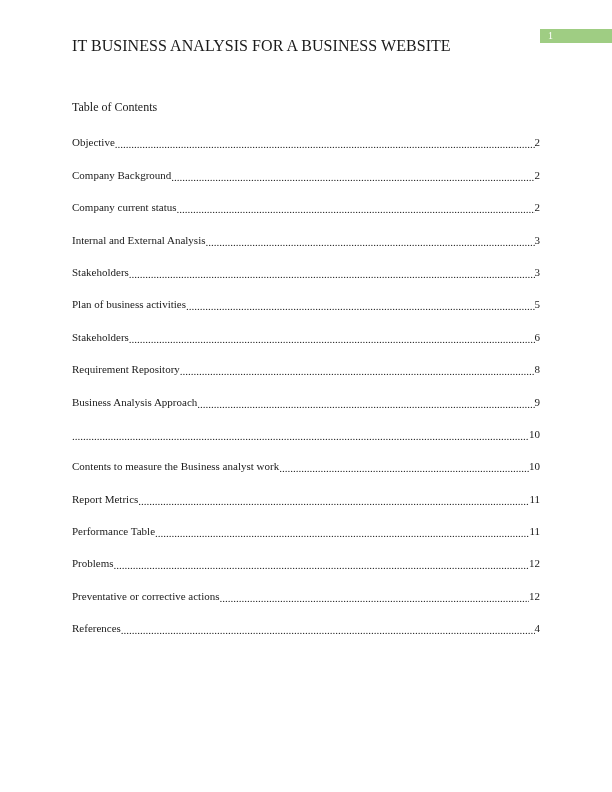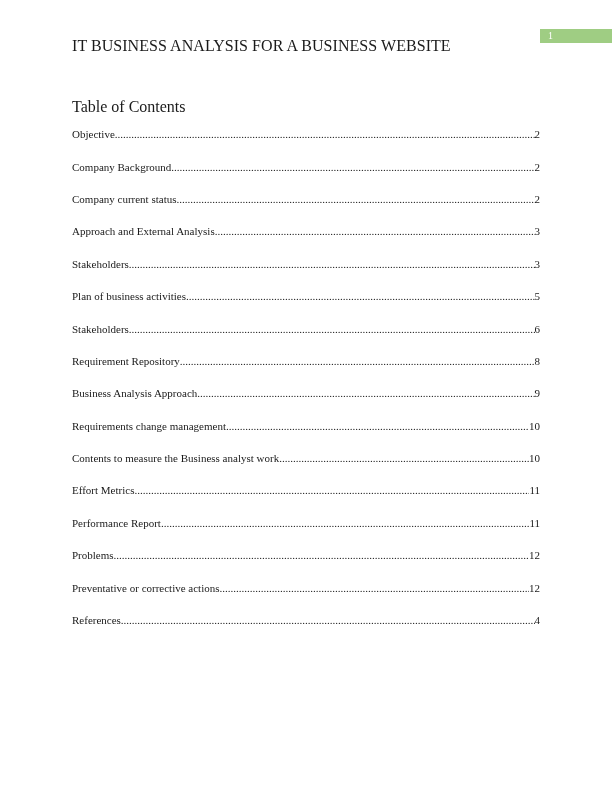--- a/index.html
+++ b/index.html
@@ -36,36 +36,36 @@
       left: 8px;
       top: 0px;
       font-size: 10px;
       line-height: 14px;
       color: #ffffff;
     }
     .toc-heading {
       position: absolute;
       left: 72px;
       top: 97px;
-      font-size: 16px;
+      font-size: 12px;
       line-height: 20px;
       white-space: nowrap;
     }
     .toc-list {
       position: absolute;
       left: 72px;
       top: 118px;
       width: 468px;
       margin: 0;
       padding: 0;
       list-style: none;
     }
     .toc-row {
       display: flex;
-      align-items: center;
+      align-items: flex-end;
       height: 32.4px;
       font-size: 11px;
       line-height: 16px;
       cursor: pointer;
     }
     .toc-label {
       white-space: nowrap;
       flex: 0 0 auto;
     }
     .toc-leader {
@@ -112,21 +112,21 @@
     <span class="toc-label">Company Background</span>
     <span class="toc-leader"></span>
     <span class="toc-page">2</span>
   </li>
   <li class="toc-row">
     <span class="toc-label">Company current status</span>
     <span class="toc-leader"></span>
     <span class="toc-page">2</span>
   </li>
   <li class="toc-row">
-    <span class="toc-label">Approach and External Analysis</span>
+    <span class="toc-label">Internal and External Analysis</span>
     <span class="toc-leader"></span>
     <span class="toc-page">3</span>
   </li>
   <li class="toc-row">
     <span class="toc-label">Stakeholders</span>
     <span class="toc-leader"></span>
     <span class="toc-page">3</span>
   </li>
   <li class="toc-row">
     <span class="toc-label">Plan of business activities</span>
@@ -142,36 +142,35 @@
     <span class="toc-label">Requirement Repository</span>
     <span class="toc-leader"></span>
     <span class="toc-page">8</span>
   </li>
   <li class="toc-row">
     <span class="toc-label">Business Analysis Approach</span>
     <span class="toc-leader"></span>
     <span class="toc-page">9</span>
   </li>
   <li class="toc-row">
-    <span class="toc-label">Requirements change management</span>
     <span class="toc-leader"></span>
     <span class="toc-page">10</span>
   </li>
   <li class="toc-row">
     <span class="toc-label">Contents to measure the Business analyst work</span>
     <span class="toc-leader"></span>
     <span class="toc-page">10</span>
   </li>
   <li class="toc-row">
-    <span class="toc-label">Effort Metrics</span>
+    <span class="toc-label">Report Metrics</span>
     <span class="toc-leader"></span>
     <span class="toc-page">11</span>
   </li>
   <li class="toc-row">
-    <span class="toc-label">Performance Report</span>
+    <span class="toc-label">Performance Table</span>
     <span class="toc-leader"></span>
     <span class="toc-page">11</span>
   </li>
   <li class="toc-row">
     <span class="toc-label">Problems</span>
     <span class="toc-leader"></span>
     <span class="toc-page">12</span>
   </li>
   <li class="toc-row">
     <span class="toc-label">Preventative or corrective actions</span>

